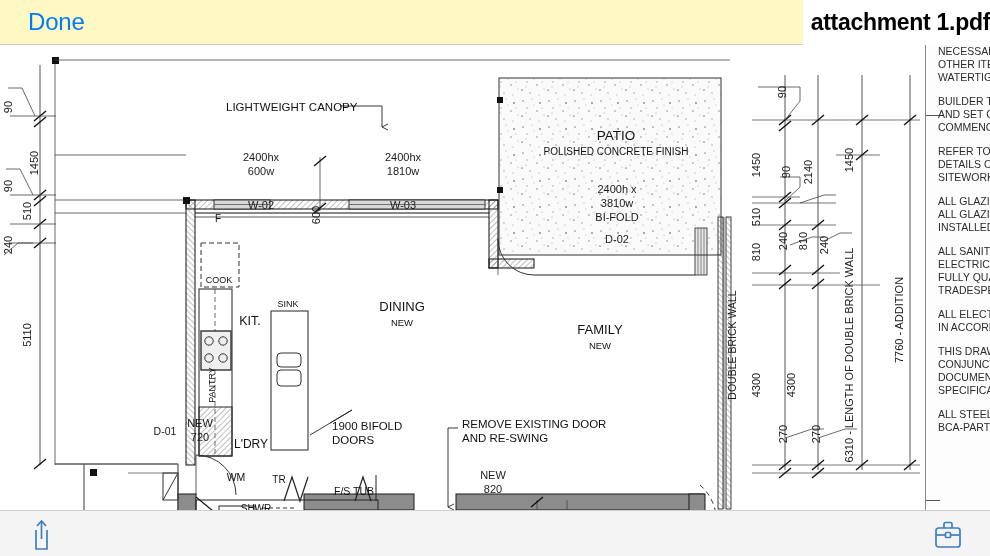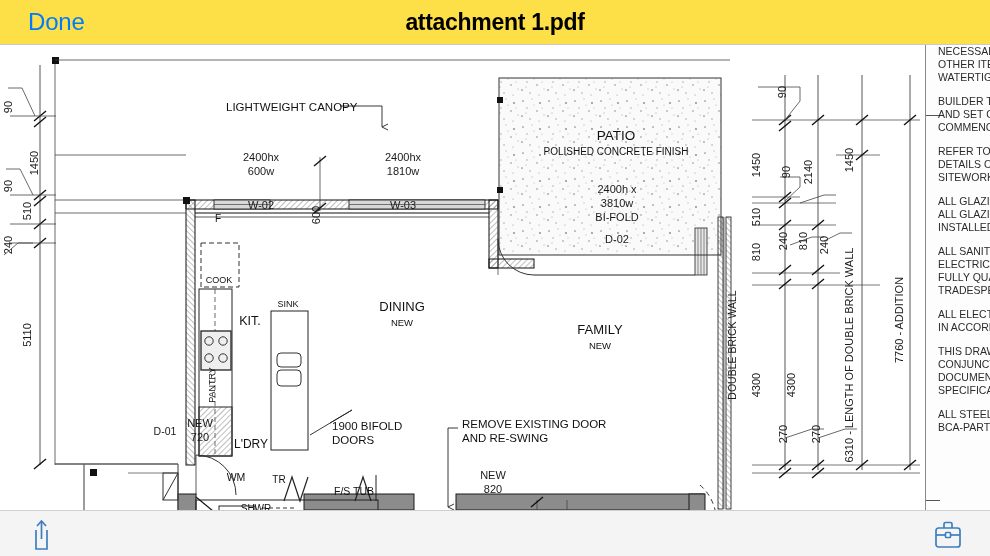--- a/index.html
+++ b/index.html
@@ -8,36 +8,36 @@
     margin: 0; padding: 0;
     width: 990px; height: 556px;
     overflow: hidden;
     background: #ffffff;
     font-family: "Liberation Sans", sans-serif;
   }
 
   
   #navbar {
     position: absolute; left: 0; top: 0;
-    width: 990px; height: 45px;
-    background: #fde047;
+    width: 803px; height: 45px;
+    background: #fef9c3;
     border-bottom: 1px solid #c9c9c9;
     z-index: 50;
   }
   #done-button {
     position: absolute; left: 28px; top: 8px;
     font-size: 24px;
     color: #007aff;
     cursor: pointer;
     letter-spacing: -0.2px;
   }
   #nav-title {
     position: absolute; left: 0; top: 9px;
     width: 990px;
-    text-align: center;
+    text-align: right;
     font-size: 23px;
     font-weight: bold;
     color: #000;
     letter-spacing: -0.3px;
   }
 
   
   #toolbar {
     position: absolute; left: 0; top: 510px;
     width: 990px; height: 46px;

